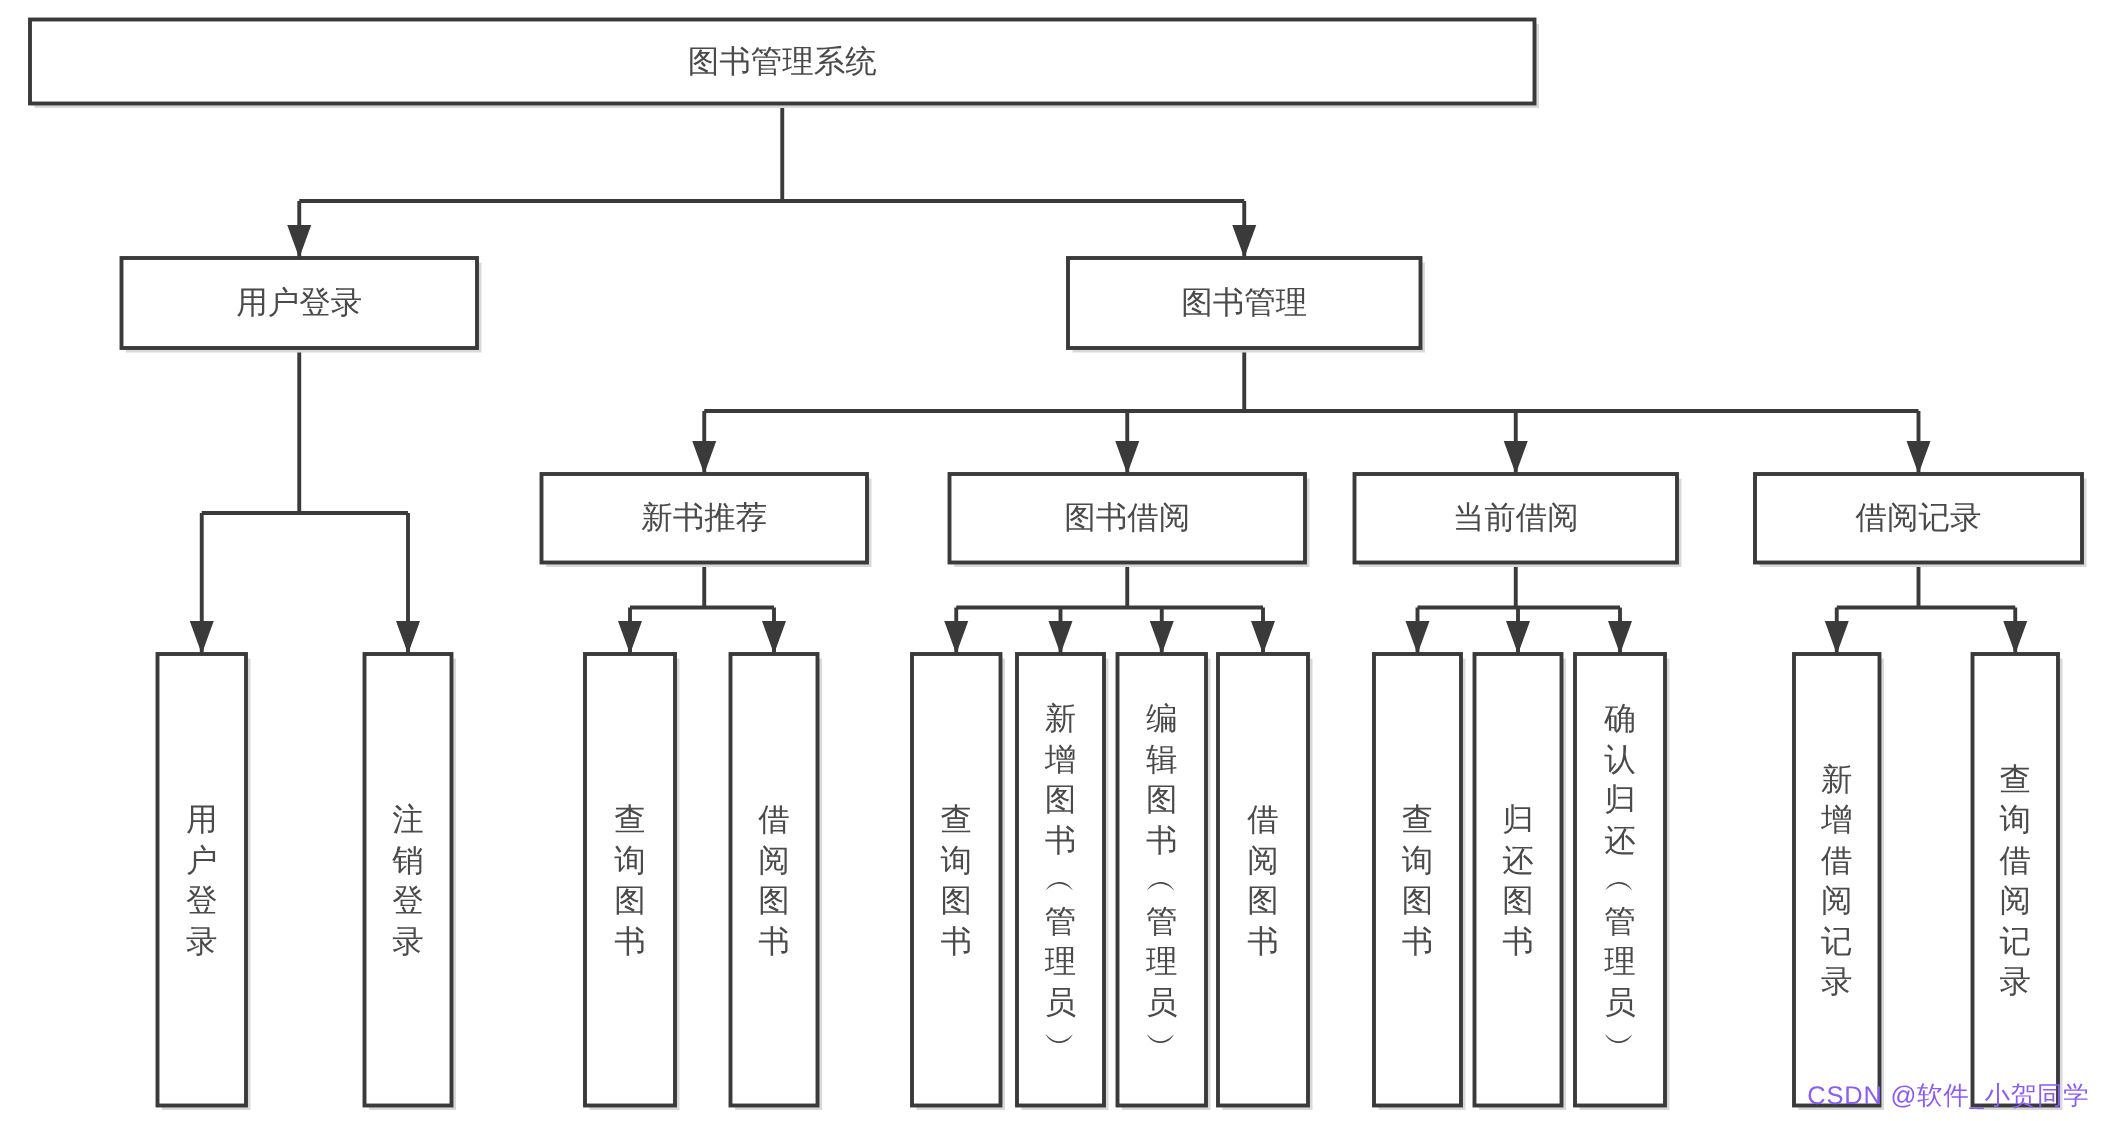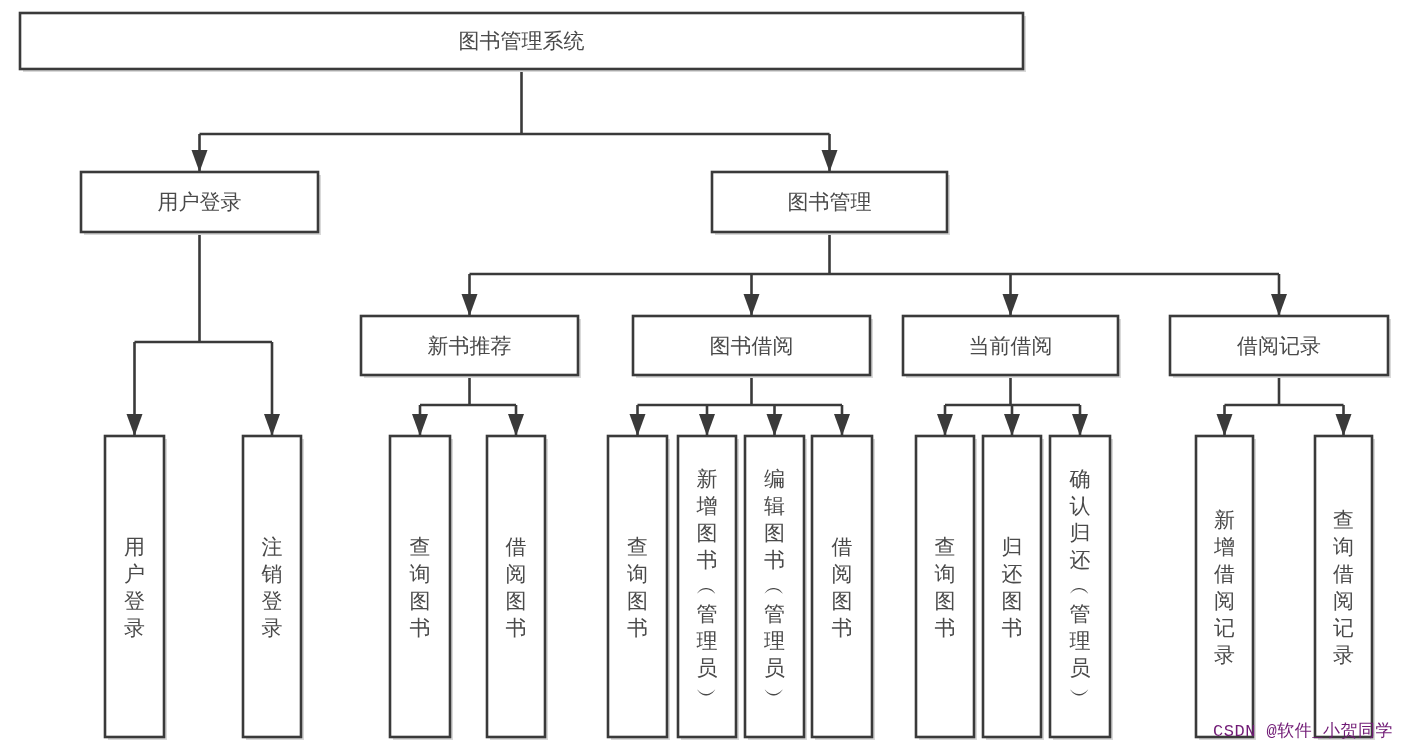--- a/index.html
+++ b/index.html
@@ -54,23 +54,23 @@
   .node-label-v {
     font-family: "DejaVu Sans", "Liberation Sans", sans-serif;
     font-size: 21px;
     fill: #4a4a4a;
     text-anchor: middle;
   }
   .watermark {
     position: absolute;
     right: 12px;
     bottom: 5px;
-    font-family: Liberation Mono, monospace;
+    font-family: Liberation Sans, sans-serif;
     font-size: 17px;
-    color: #701a75;
+    color: #8b5cf6;
     letter-spacing: 0.5px;
     white-space: nowrap;
     pointer-events: none;
   }
 </style>
 </head>
 <body>
 
 <div id="diagram-root">
   <svg id="tree-svg" viewBox="0 0 1405 747">

